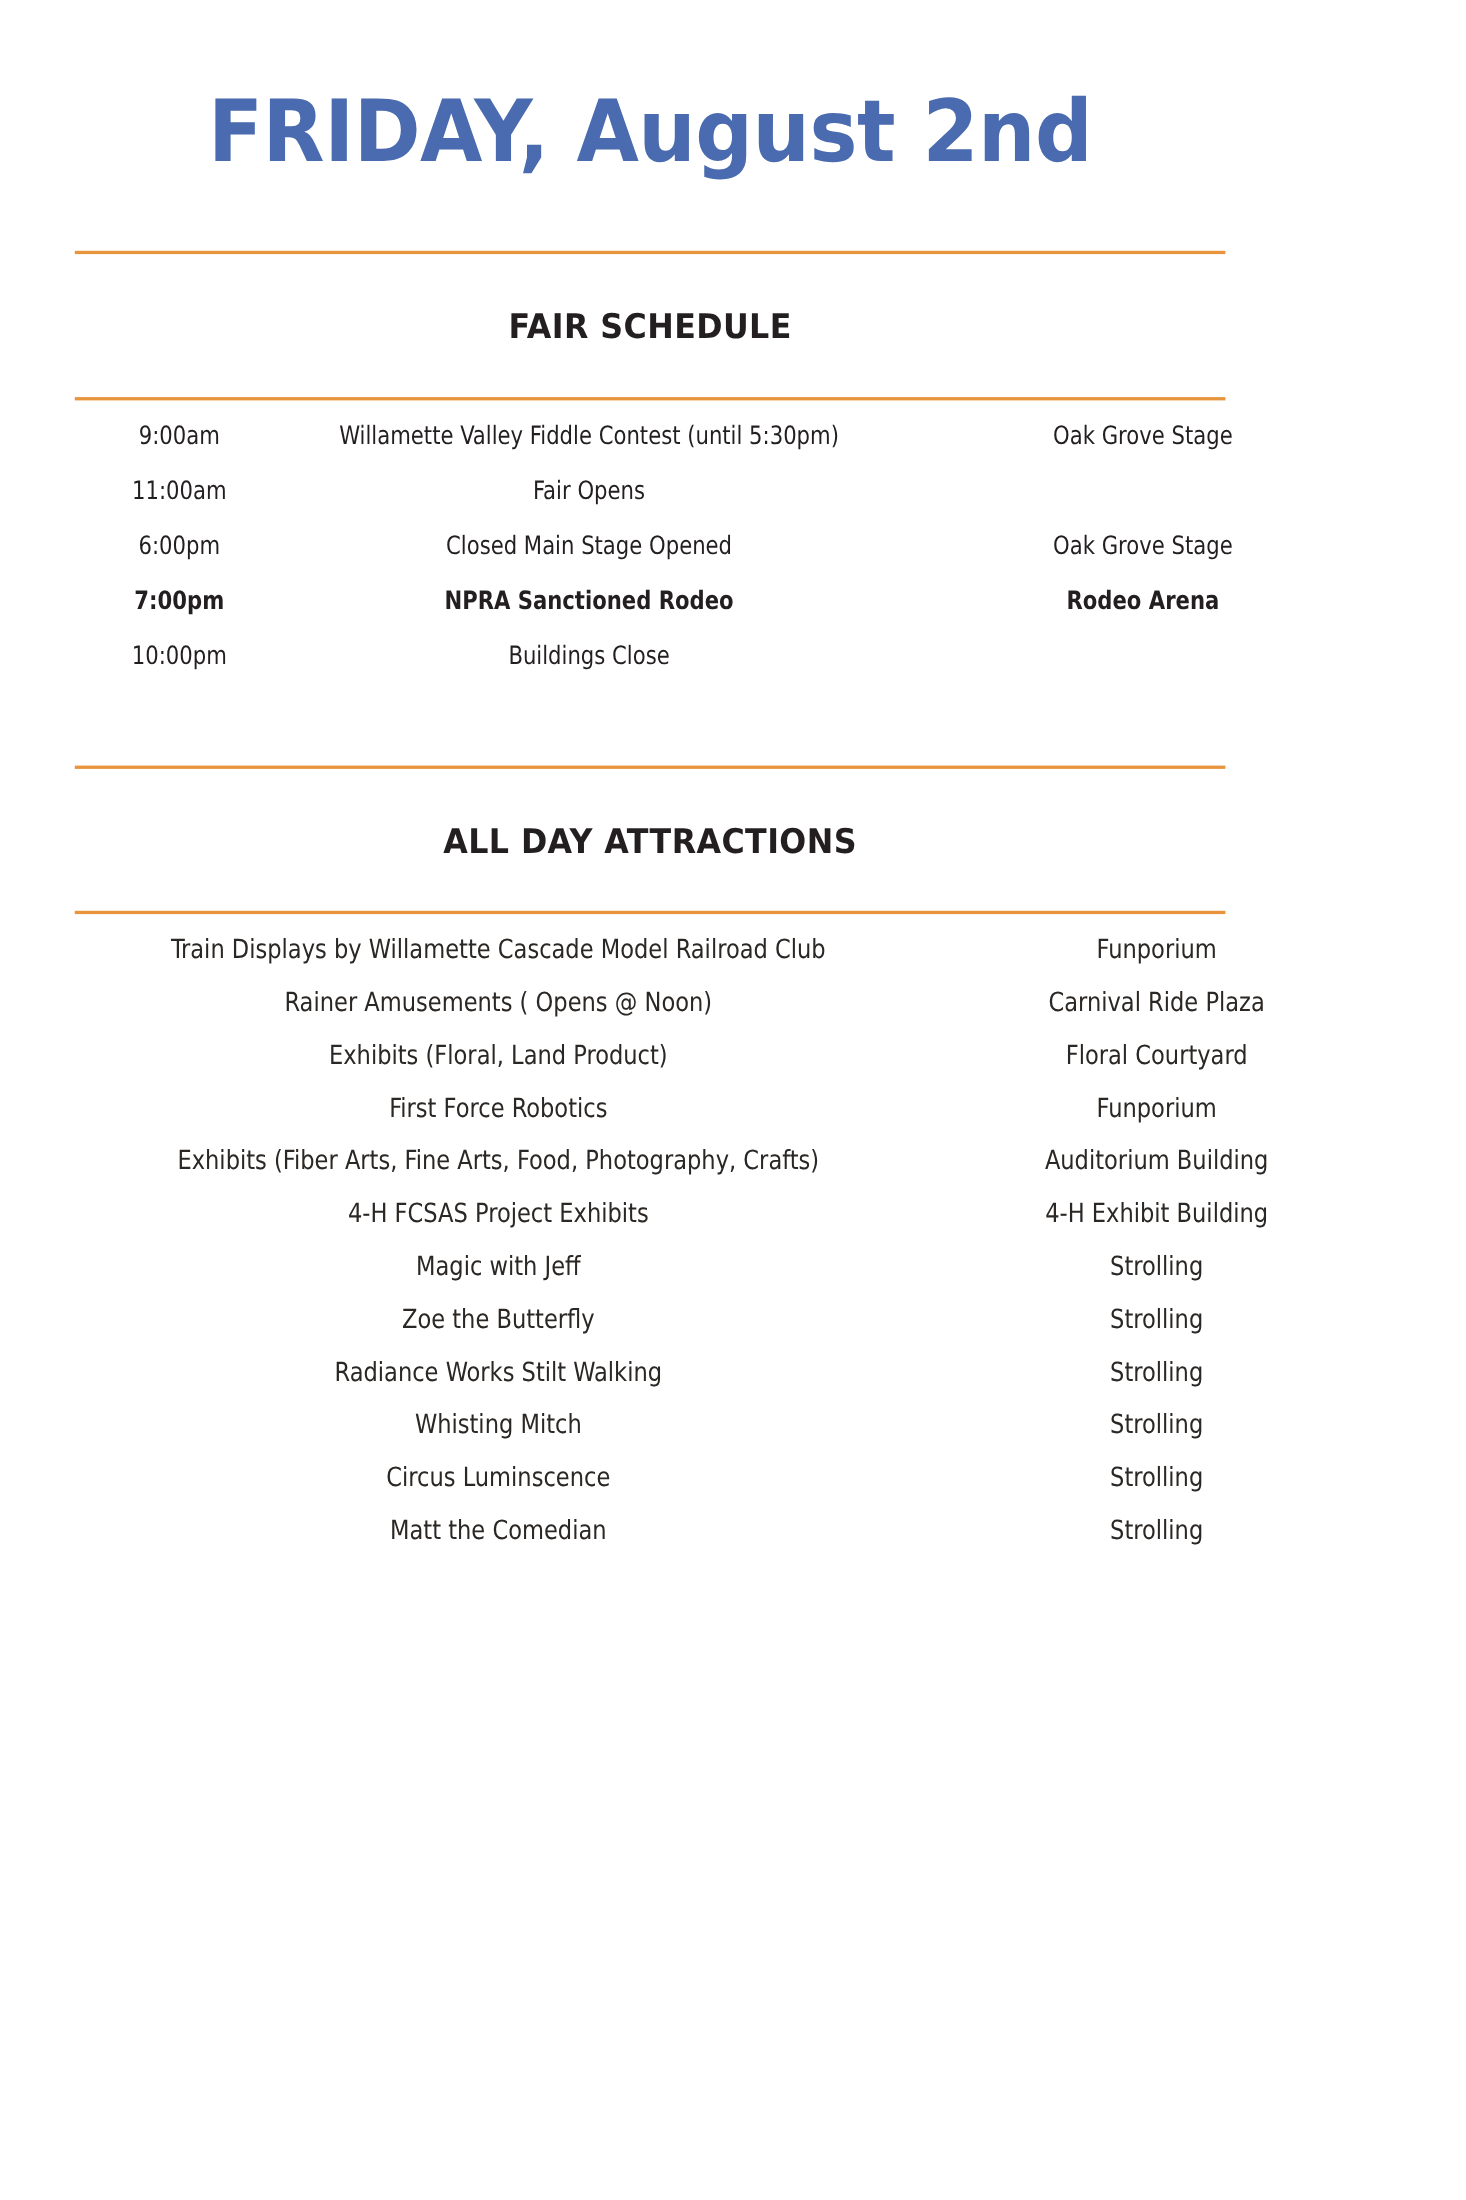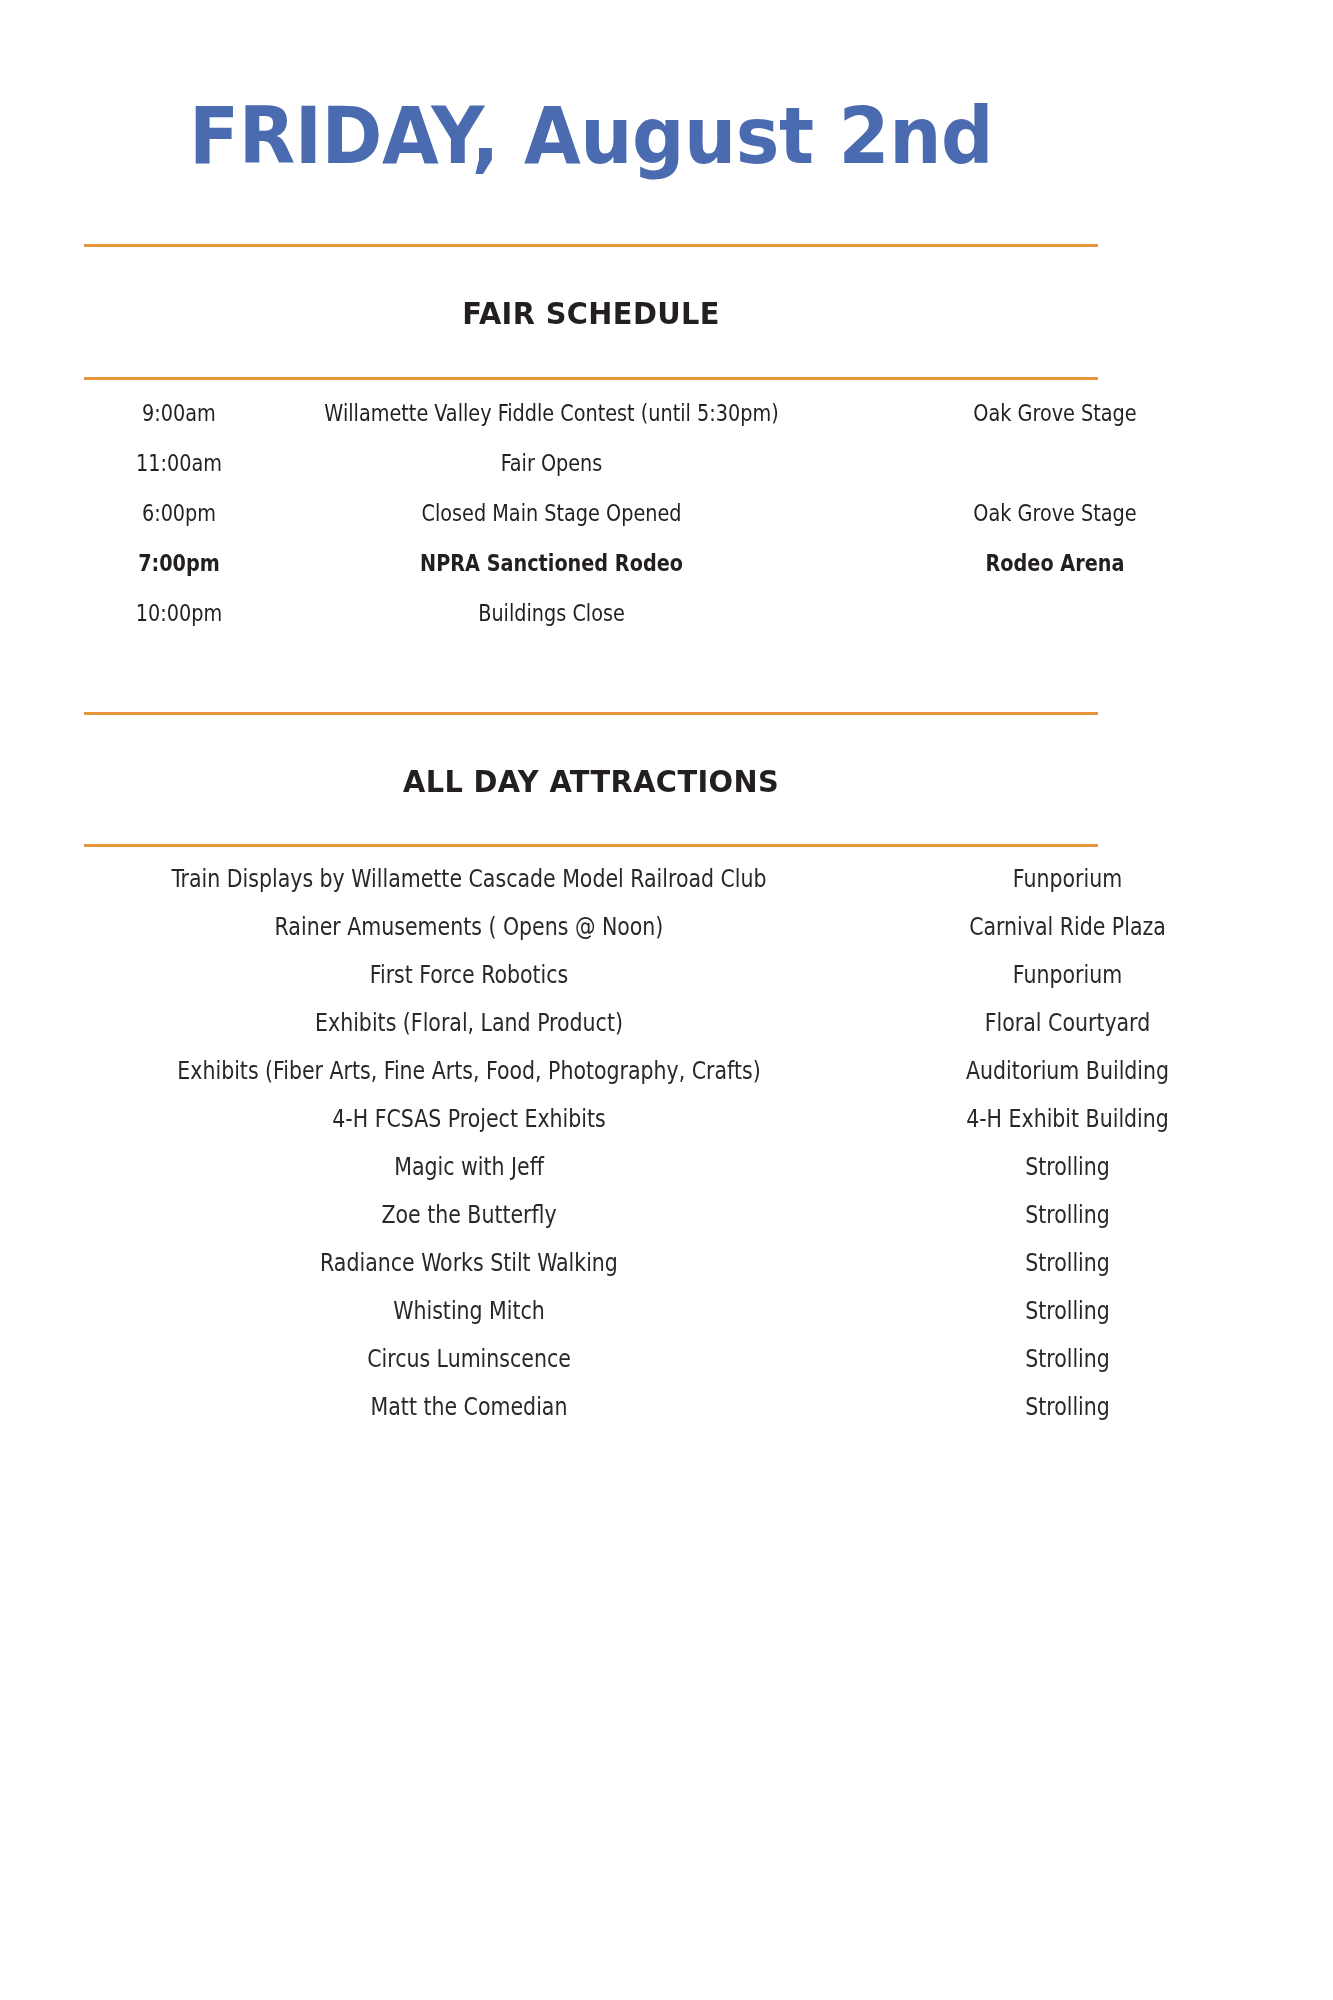--- a/index.html
+++ b/index.html
@@ -14,21 +14,21 @@
     color: #231f20;
     -webkit-font-smoothing: antialiased;
   }
 
   .page {
     position: relative;
     width: 1182px;
     height: 2000px;
     background: #ffffff;
     box-sizing: border-box;
-    padding: 16px;
+    padding: 0;
     overflow: hidden;
   }
 
   
   .day-title {
     text-align: center;
     color: #4a6baf;
     font-family: "DejaVu Sans", sans-serif;
     font-weight: 700;
     font-size: 78px;
@@ -179,28 +179,28 @@
     <tbody id="attract-body">
         <tr class="attract-row">
           <td>Train Displays by Willamette Cascade Model Railroad Club</td>
           <td>Funporium</td>
         </tr>
         <tr class="attract-row">
           <td>Rainer Amusements ( Opens @ Noon)</td>
           <td>Carnival Ride Plaza</td>
         </tr>
         <tr class="attract-row">
+          <td>Exhibits (Floral, Land Product)</td>
+          <td>Floral Courtyard</td>
+        </tr>
+        <tr class="attract-row">
           <td>First Force Robotics</td>
           <td>Funporium</td>
         </tr>
         <tr class="attract-row">
-          <td>Exhibits (Floral, Land Product)</td>
-          <td>Floral Courtyard</td>
-        </tr>
-        <tr class="attract-row">
           <td>Exhibits (Fiber Arts, Fine Arts, Food, Photography, Crafts)</td>
           <td>Auditorium Building</td>
         </tr>
         <tr class="attract-row">
           <td>4-H FCSAS Project Exhibits</td>
           <td>4-H Exhibit Building</td>
         </tr>
         <tr class="attract-row">
           <td>Magic with Jeff</td>
           <td>Strolling</td>

